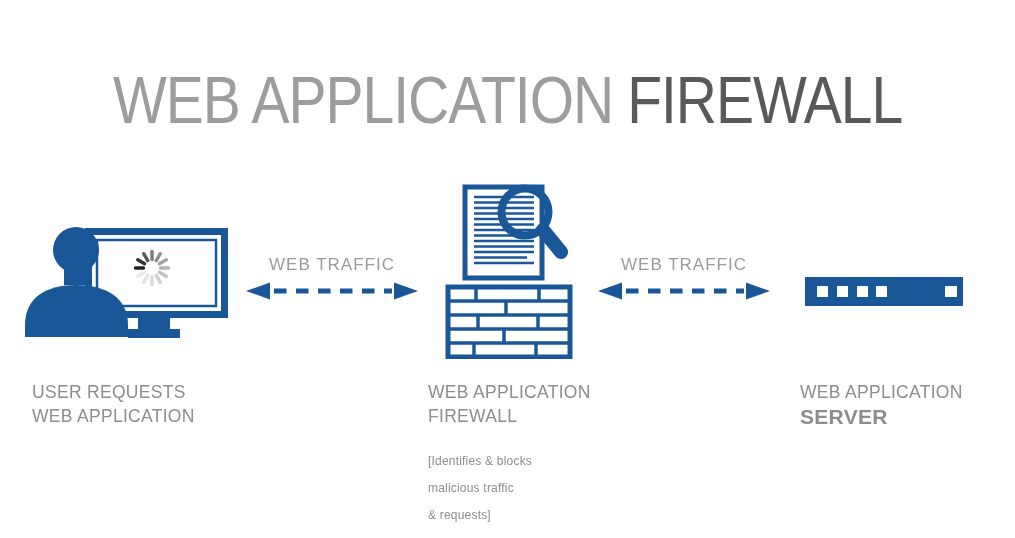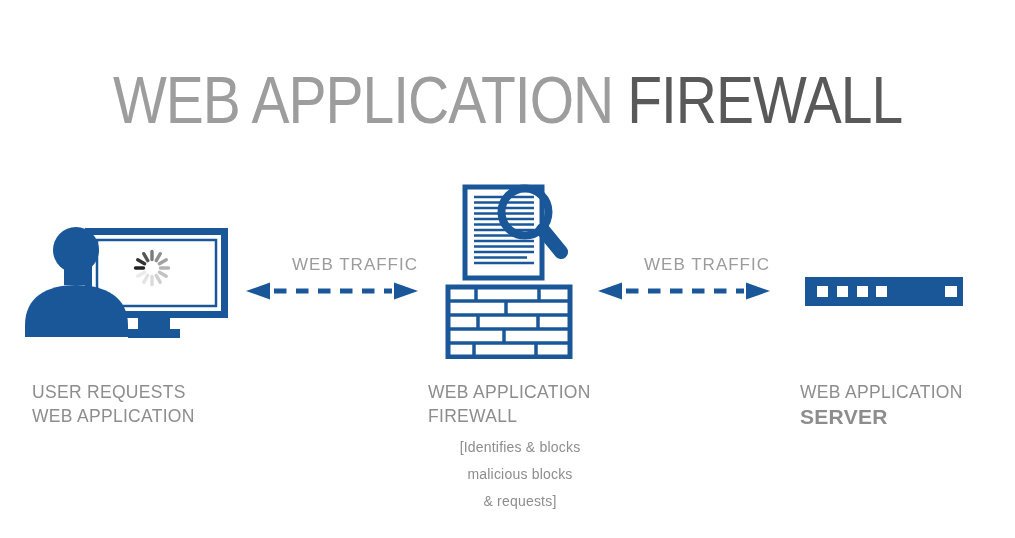--- a/index.html
+++ b/index.html
@@ -20,33 +20,33 @@
   .t-light{color:var(--title_light);margin-right:14px;}
   .t-dark{color:var(--title_dark);}
   
   .abs{position:absolute;}
   .b-fill{fill:var(--blue);}
   .b-stroke{stroke:var(--blue);fill:none;}
   
   .traffic{width:172px;text-align:center;}
   .traffic-label{
     font-size:17px;letter-spacing:1px;color:var(--arrow_label_gray);
-    margin-bottom:4px;white-space:nowrap;text-align:right;
+    margin-bottom:4px;white-space:nowrap;
   }
   
   
   
   .caption{
     font-size:17.5px;line-height:24px;letter-spacing:.3px;
     color:var(--label_gray);white-space:nowrap;
   }
   .caption .big{font-size:21px;line-height:26px;font-weight:bold;}
   .note{
-    margin-top:6px;width:184px;text-align:center;
-    font-size:14px;line-height:27px;letter-spacing:.2px;
+    margin-top:20px;width:184px;
+    font-size:12px;line-height:27px;letter-spacing:.2px;
     color:var(--label_gray);white-space:nowrap;
   }
 </style>
 </head>
 <body>
 
 <div class="canvas">
 
   <h1 class="title"><span class="t-light">WEB APPLICATION</span><span class="t-dark">FIREWALL</span></h1>
 
@@ -151,21 +151,21 @@
   <div class="abs caption" style="left:32px;top:380px;">
     <div>USER REQUESTS</div>
     <div>WEB APPLICATION</div>
   </div>
 
   <div class="abs caption" style="left:428px;top:380px;">
     <div>WEB APPLICATION</div>
     <div>FIREWALL</div>
     <div class="note">
       <div>[Identifies &amp; blocks</div>
-      <div>malicious blocks</div>
+      <div>malicious traffic</div>
       <div>&amp; requests]</div>
     </div>
   </div>
 
   <div class="abs caption" style="left:800px;top:380px;">
     <div>WEB APPLICATION</div>
     <div class="big">SERVER</div>
   </div>
 
 </div>

